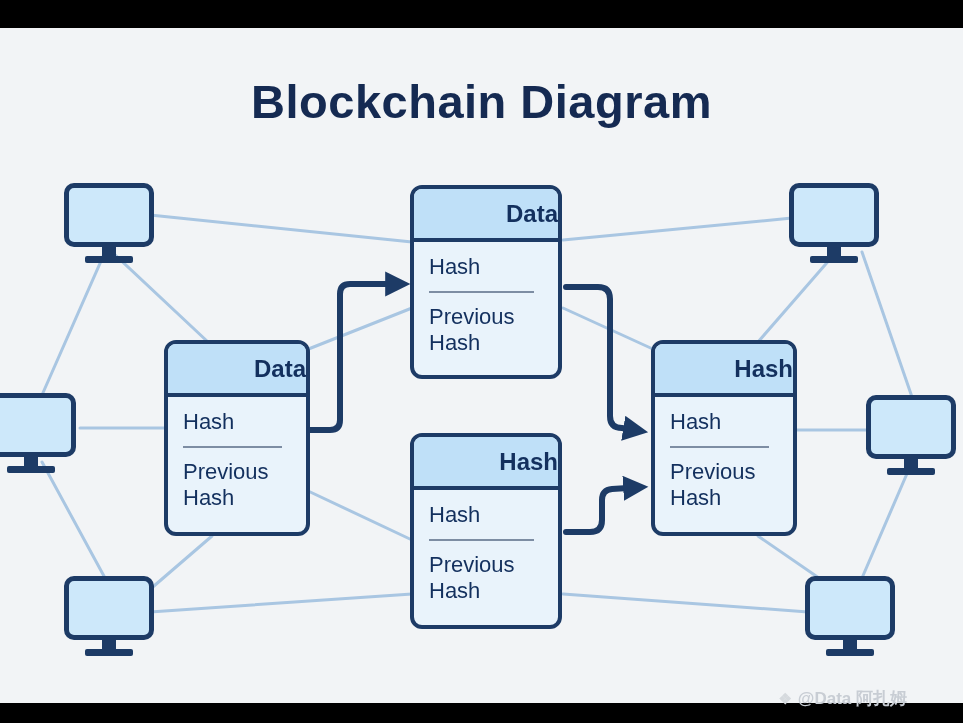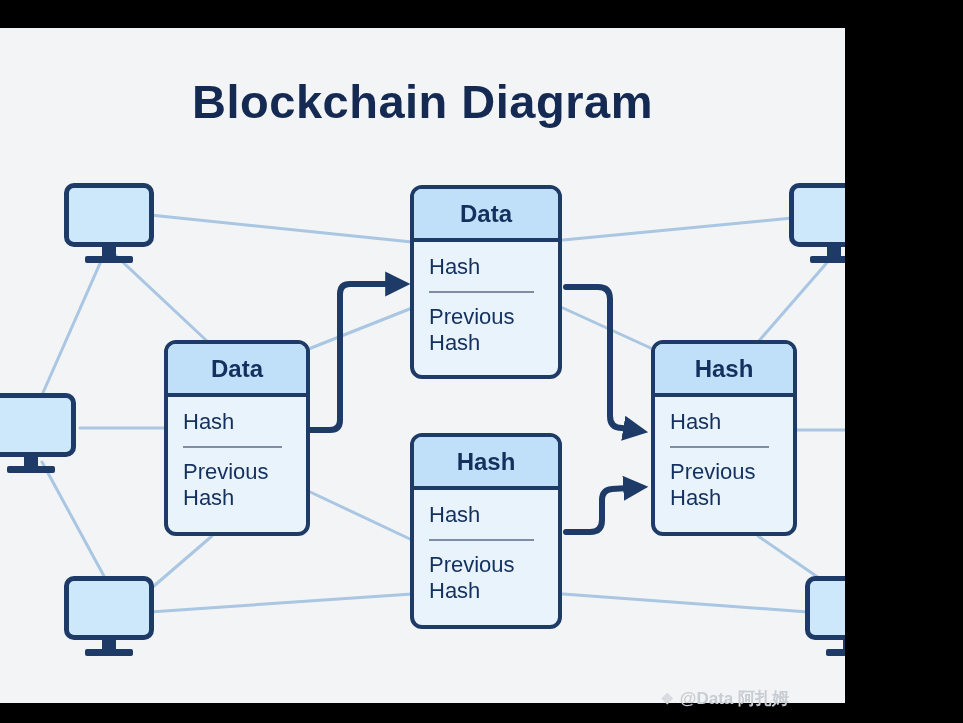--- a/index.html
+++ b/index.html
@@ -1,18 +1,18 @@
 <!DOCTYPE html>
 <html><head>
 <meta charset="utf-8">
 <style>
   * { margin:0; padding:0; box-sizing:border-box; }
   body { font-family:"Liberation Sans", sans-serif; background:#000; }
   #stage {
-    position:relative; width:845px; height:723px;
+    position:relative; width:963px; height:723px;
     background:#f2f4f6; overflow:hidden;
   }
   .letterbox { position:absolute; left:0; right:0; background:#000; z-index:9; }
   #bar-top { top:0; height:28px; }
   #bar-bottom { bottom:0; height:20px; }
 
   #diagram-title {
     position:absolute; top:74px; left:0; width:100%;
     text-align:center; font-size:47px; font-weight:800;
     color:#152a52; letter-spacing:0.5px; z-index:5;
@@ -23,21 +23,21 @@
   #arrow-layer { z-index:4; }
 
   
   .card {
     position:absolute; z-index:3;
     border:4px solid #1d3b66; border-radius:12px;
     background:#e9f3fb; overflow:hidden;
   }
   .card-header {
     background:#bfe0f8; border-bottom:4px solid #1d3b66;
-    text-align:center; font-size:24px; font-weight:700;
+    text-align:right; font-size:24px; font-weight:700;
     color:#13305e; padding:11px 0 10px;
   }
   .card-body { padding:12px 15px 14px; font-size:22px; font-weight:500; color:#13305e; }
   .card-row { line-height:1.18; }
   .card-divider { height:2px; background:#7d8da3; margin:11px 0; width:92%; border:none; }
 
   #block-top    { left:410px; top:185px; width:152px; height:194px; }
   #block-left   { left:164px; top:340px; width:146px; height:196px; }
   #block-bottom { left:410px; top:433px; width:152px; height:196px; }
   #block-right  { left:651px; top:340px; width:146px; height:196px; }

